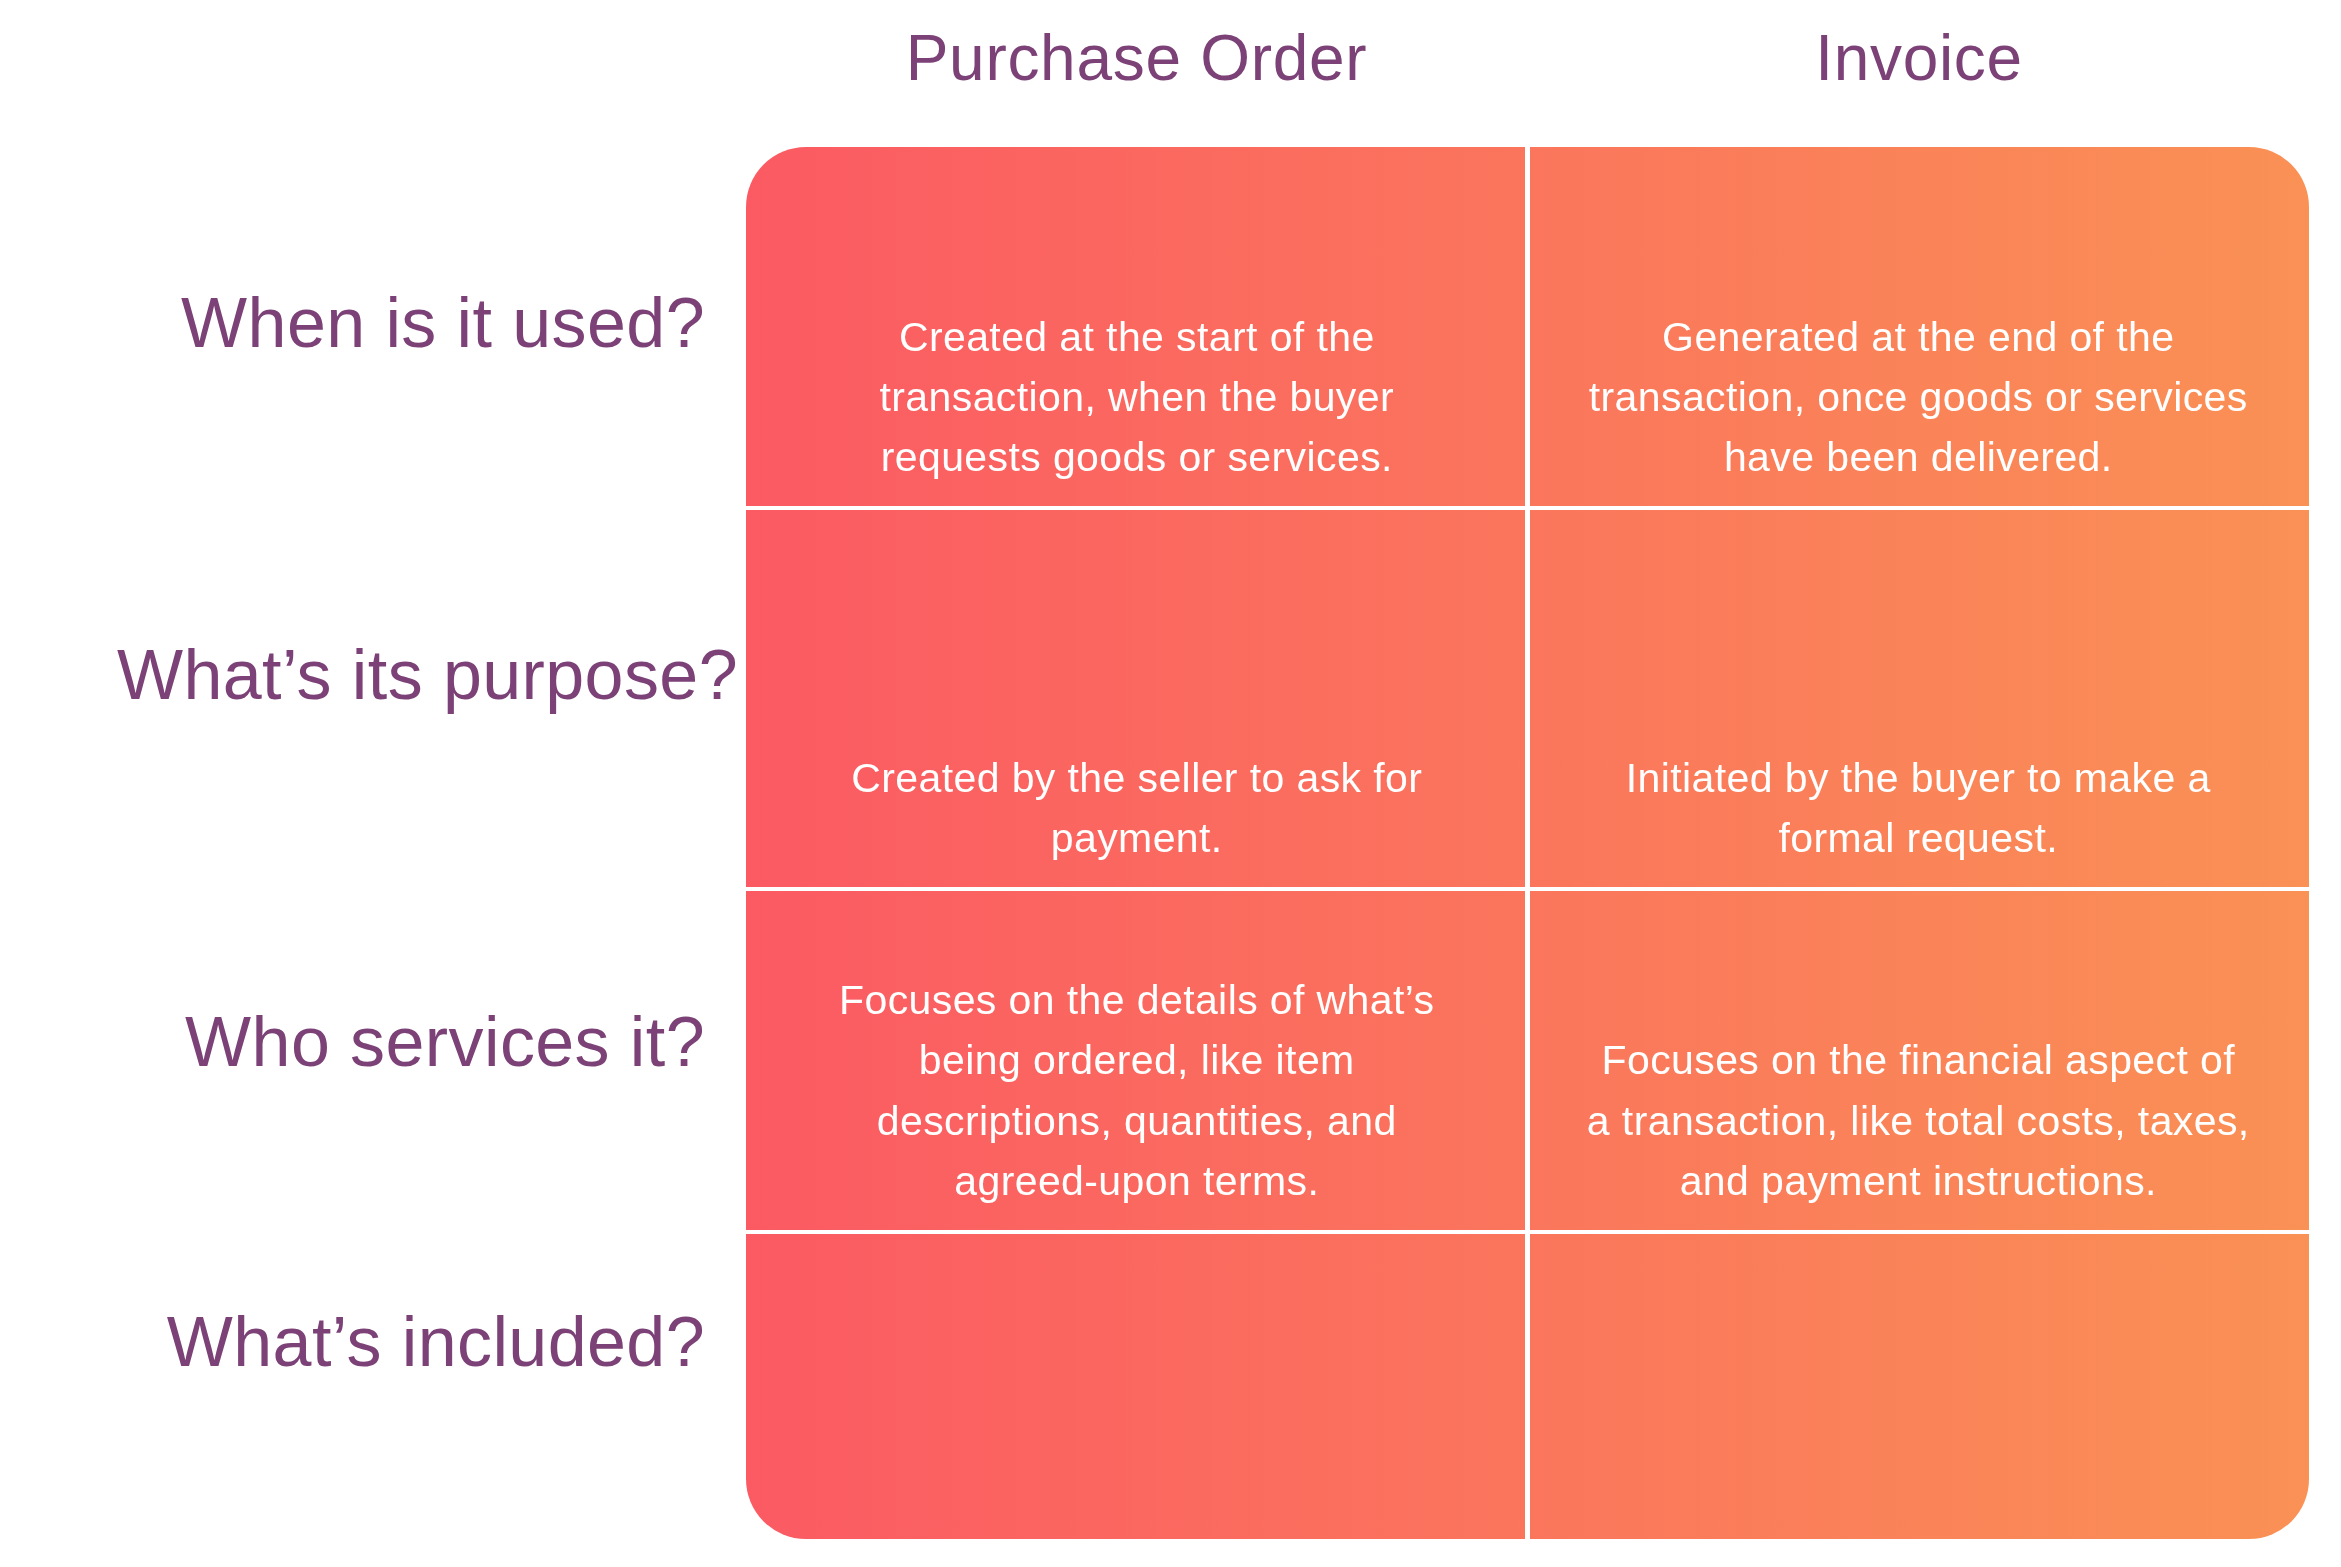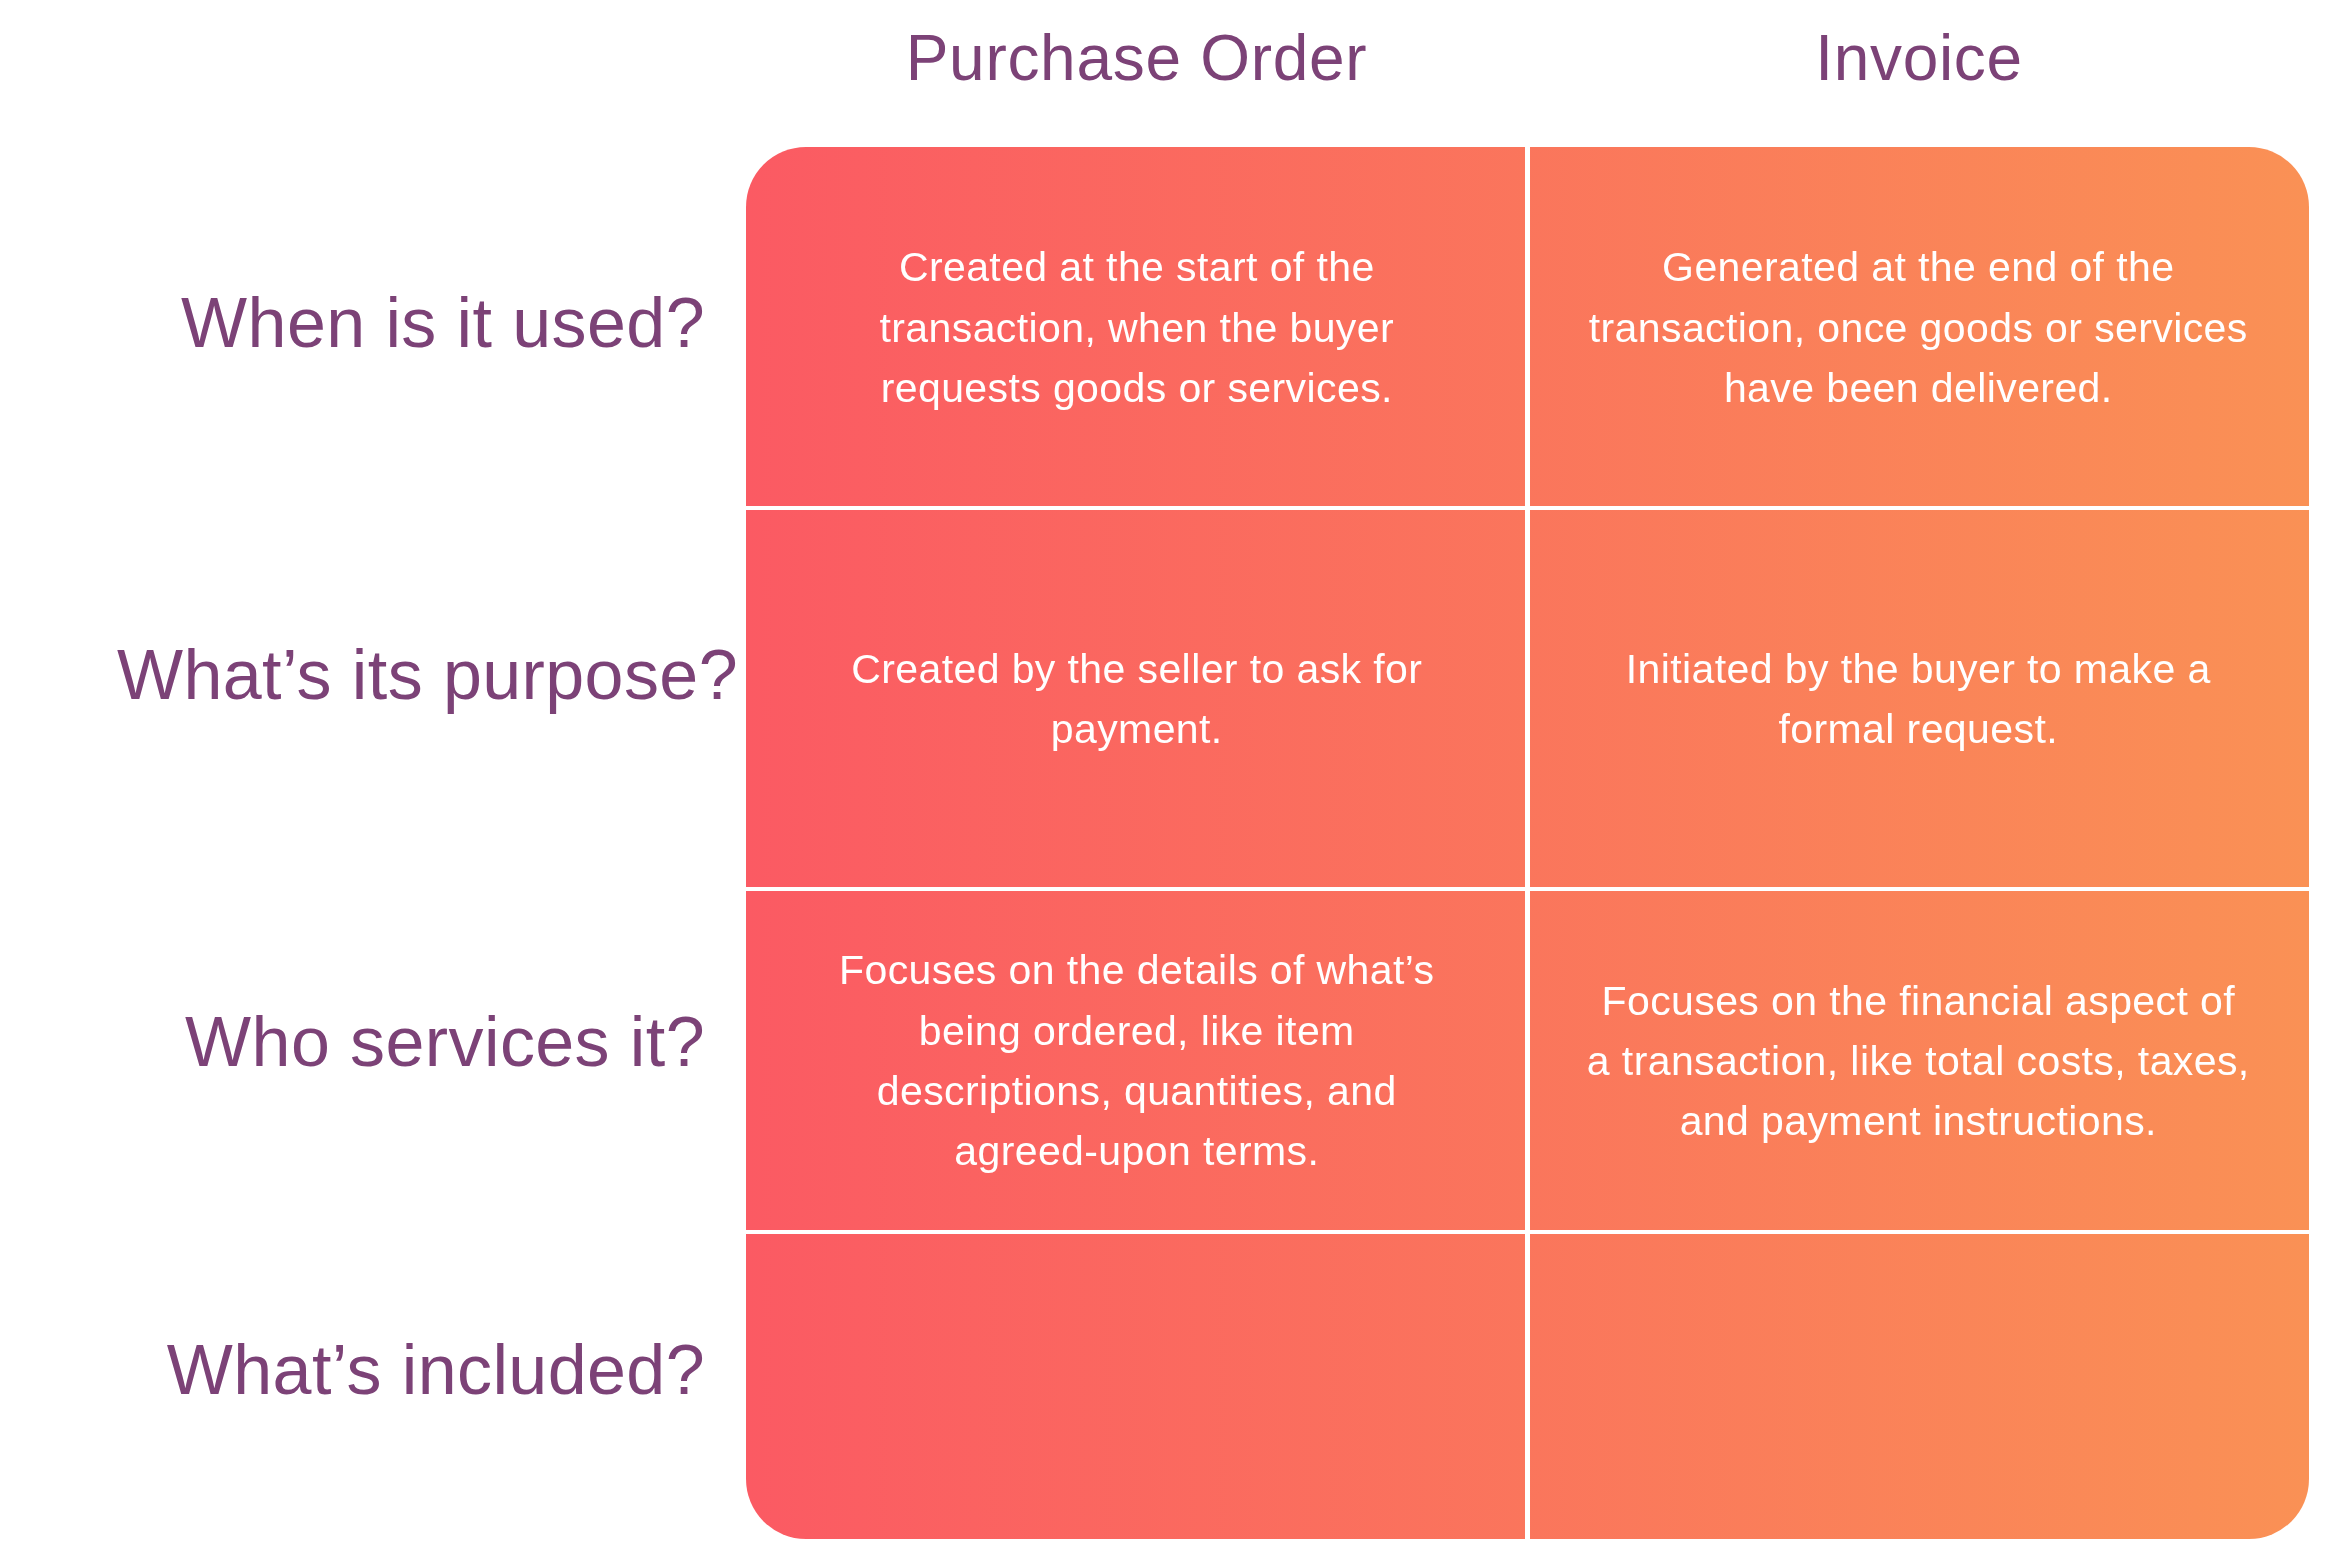--- a/index.html
+++ b/index.html
@@ -40,38 +40,38 @@
     transform: translateY(-50%);
     text-align: right;
     color: var(--purple, #7C4277);
     font-size: 70px;
     letter-spacing: 0.4px;
     white-space: nowrap;
   }
   .rl1 { top: 323px; }
   .rl2 { top: 675px; padding-left: 33px; }
   .rl3 { top: 1042px; }
-  .rl4 { top: 1342px; margin-top: 28px; }
+  .rl4 { top: 1342px; }
 
   
   .card {
     position: absolute;
     left: 746px;
     top: 147px;
     width: 1563px;
     height: 1392px;
     border-radius: 60px;
     background: linear-gradient(90deg, var(--grad-left, #FB5A63), var(--grad-right, #FA9155));
     display: grid;
     grid-template-columns: 1fr 1fr;
     grid-template-rows: 515fr 543fr 488fr 437fr;
   }
   .cell {
     display: flex;
-    align-items: center;
+    align-items: flex-end;
     justify-content: center;
     padding: 21px 53px;
     box-sizing: border-box;
   }
   .cell-text {
     margin: 0;
     max-width: 667px;
     text-align: center;
     color: var(--cell-text, #ffffff);
     font-size: 41px;

